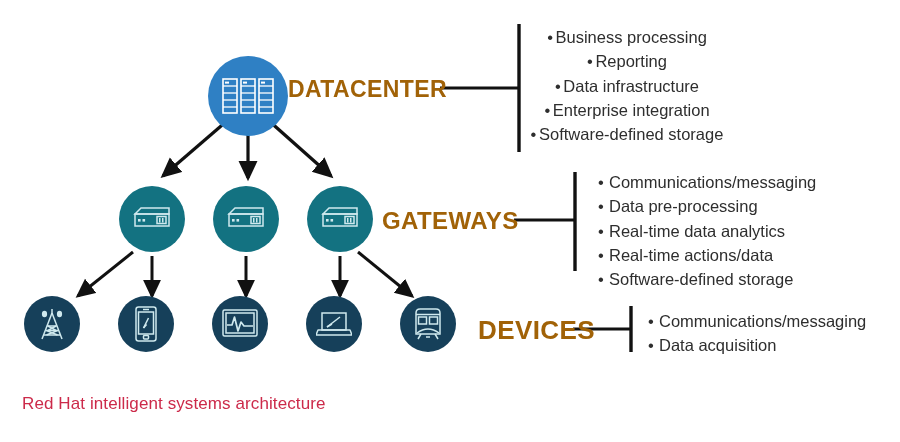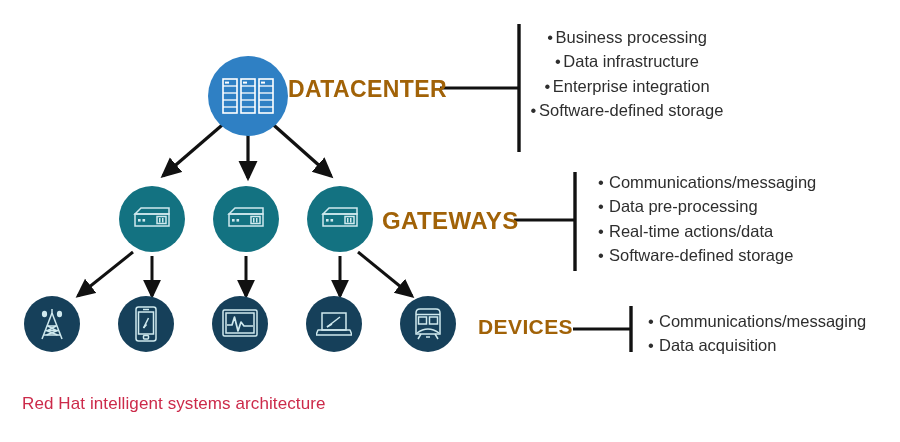--- a/index.html
+++ b/index.html
@@ -13,21 +13,21 @@
   .node svg { display:block; }
 
   .dc   { width:80px; height:80px; background:#2f80c4; }
   .gw   { width:66px; height:66px; background:#137281; }
   .dev  { width:56px; height:56px; background:#16405a; }
 
   .group-label { position:absolute; font-weight:bold; color:#a16207;
                  letter-spacing:.4px; white-space:nowrap; }
   .lbl-dc  { font-size:23px; left:288px; top:76px; }
   .lbl-gw  { font-size:24px; left:382px; top:207px; }
-  .lbl-dev { font-size:21px; left:478px; top:315px; }
+  .lbl-dev { font-size:26px; left:478px; top:315px; }
 
   .bullets { position:absolute; }
   .bullets li { list-style:none; font-size:16.5px; color:#2e2e2e;
                 line-height:1.47; white-space:nowrap; }
   .bullets li::before { content:"\2022"; display:inline-block;
                         width:11px; color:#2e2e2e; }
   .b-dc  { left:528px; top:25px;text-align:center; }
   .b-gw  { left:598px; top:170px; }
   .b-dev { left:648px; top:309px; }
 
@@ -239,28 +239,30 @@
         <line x1="22" y1="27" x2="25" y2="32"></line>
         <line x1="13" y1="30" x2="17" y2="30"></line>
       </g>
     </svg>
   </span>
 </div>
 <div class="group-label lbl-dev">DEVICES</div>
 
 <ul class="bullets b-dc">
   <li>Business processing</li>
+  <li>Reporting</li>
   <li>Data infrastructure</li>
   <li>Enterprise integration</li>
   <li>Software-defined storage</li>
 </ul>
 
 <ul class="bullets b-gw">
   <li>Communications/messaging</li>
   <li>Data pre-processing</li>
+  <li>Real-time data analytics</li>
   <li>Real-time actions/data</li>
   <li>Software-defined storage</li>
 </ul>
 
 <ul class="bullets b-dev">
   <li>Communications/messaging</li>
   <li>Data acquisition</li>
 </ul>
 
 <div class="caption">Red Hat intelligent systems architecture</div>

